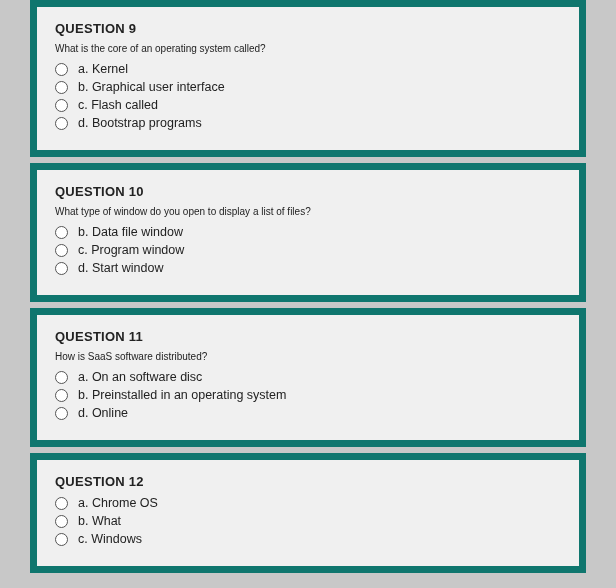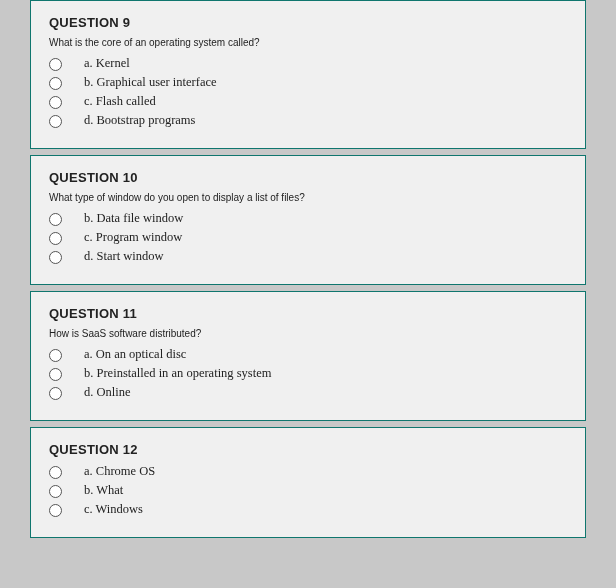--- a/index.html
+++ b/index.html
@@ -12,40 +12,39 @@
       min-height: 588px;
     }
     .page-wrapper {
       background: #c8c8c8;
       padding: 0 30px;
     }
     .question-block {
       background: #f0f0f0;
       margin-bottom: 6px;
       padding: 14px 18px 16px 18px;
-      border: 1px solid #0f766e;
+      border: 7px solid #0f766e;
     }
     .question-number {
       font-weight: bold;
       font-size: 13px;
       color: #222;
       margin-bottom: 7px;
       letter-spacing: 0.02em;
     }
     .question-text {
       font-size: 10px;
       color: #222;
       margin-bottom: 8px;
     }
     .option-row {
       display: flex;
       align-items: flex-end;
       margin-bottom: 4px;
-      gap: 22px;
-      font-family: Liberation Serif, serif;
+      gap: 10px;
     }
     .radio-circle {
       width: 13px;
       height: 13px;
       border: 1.5px solid #555;
       border-radius: 50%;
       display: inline-block;
       flex-shrink: 0;
       background: white;
     }
@@ -92,21 +91,21 @@
       <div class="option-row">
         <span class="radio-circle"></span>
         <span class="option-label">d. Start window</span>
       </div>
     </div>
     <div class="question-block">
       <div class="question-number">QUESTION 11</div>
       <div class="question-text">How is SaaS software distributed?</div>
       <div class="option-row">
         <span class="radio-circle"></span>
-        <span class="option-label">a. On an optical disc</span>
+        <span class="option-label">a. On an software disc</span>
       </div>
       <div class="option-row">
         <span class="radio-circle"></span>
         <span class="option-label">b. Preinstalled in an operating system</span>
       </div>
       <div class="option-row">
         <span class="radio-circle"></span>
         <span class="option-label">d. Online</span>
       </div>
     </div>

